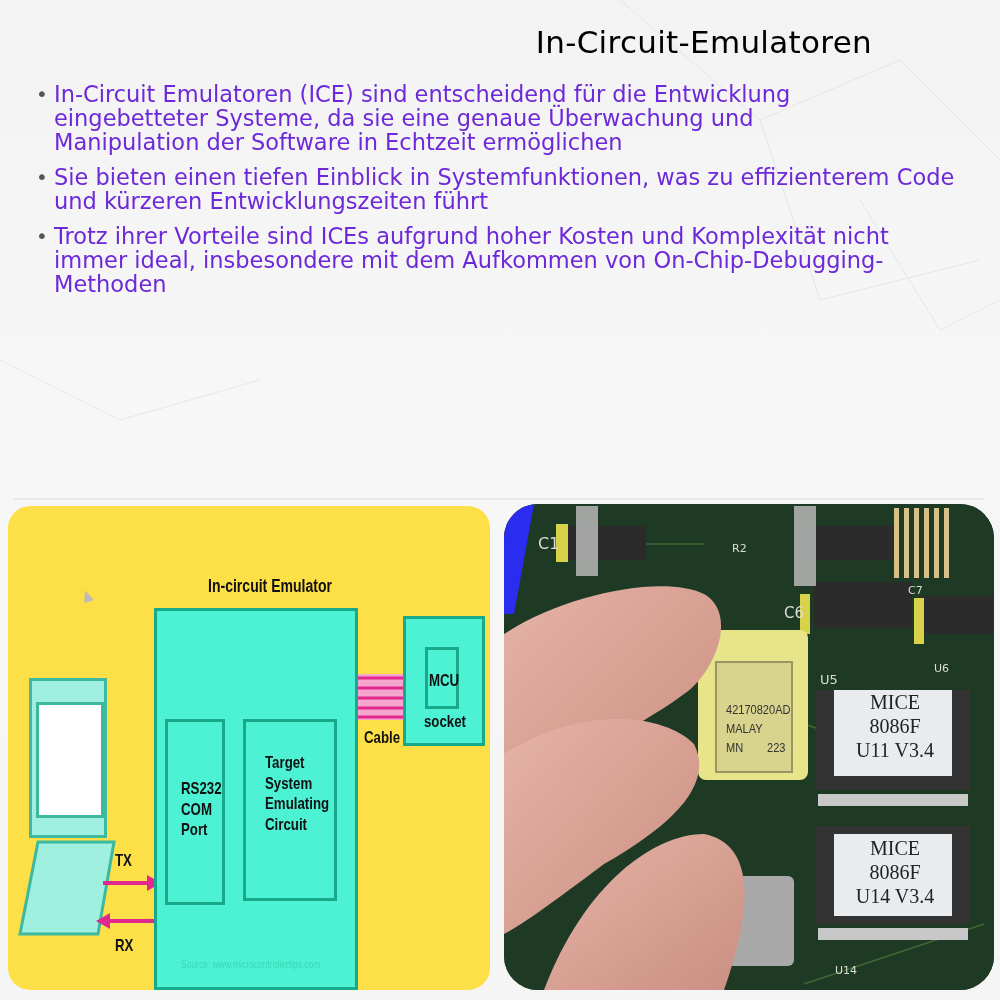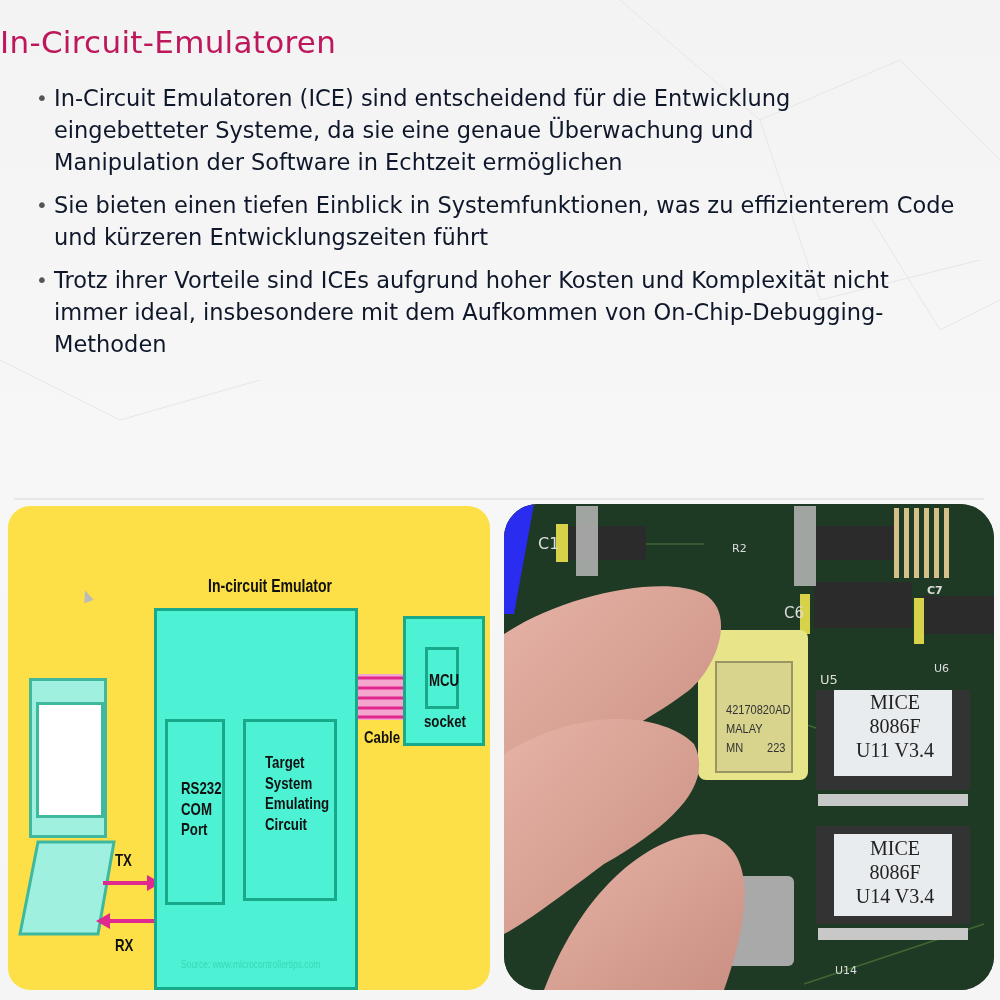--- a/index.html
+++ b/index.html
@@ -4,25 +4,25 @@
 <style>
   html, body { margin:0; padding:0; }
   body {
     width:1000px; height:1000px; overflow:hidden; position:relative;
     background: linear-gradient(180deg,#f3f3f3 0%,#f7f7f7 45%,#f5f5f5 100%);
     font-family: "DejaVu Sans", sans-serif;
     color:#555;
   }
   .bg-lines { position:absolute; inset:0; pointer-events:none; }
   .title {
-    position:absolute; top:24px; left:0; width:872px; text-align:left;
-    font-size:31px; color:#be185d; letter-spacing:0.3px;
+    position:absolute; top:24px; left:0; width:872px; text-align:right;
+    font-size:31px; color:#000000; letter-spacing:0.3px;
   }
   .bullets { position:absolute; top:82px; left:34px; width:940px; margin:0; padding:0; list-style:none; }
-  .bullets li { position:relative; padding-left:20px; font-size:22.5px; line-height:32px; color:#0f172a; margin-bottom:11px; }
+  .bullets li { position:relative; padding-left:20px; font-size:22.5px; line-height:24px; color:#6d28d9; margin-bottom:11px; }
   .bullets li::before { content:"•"; position:absolute; left:2px; top:0; font-size:20px; color:#555; }
   .divider { position:absolute; top:498px; left:14px; width:970px; height:2px; background:#e8e8e8; }
 
   .diagram-card {
     position:absolute; left:8px; top:506px; width:482px; height:484px;
     background:#fde047; border-radius:22px;
   }
   .teal { background:#4df2d4; border:3px solid #18a88a; box-sizing:border-box; }
   .teal-light { background:#9ff0df; border:3px solid #3fb8a0; box-sizing:border-box; }
   .diag-label { position:absolute; font-family:"Liberation Sans", sans-serif; font-weight:bold; color:#111; font-size:17px; transform:scaleX(0.78); transform-origin:left top; line-height:1.22; }
@@ -179,17 +179,17 @@
     <div>U11 V3.4</div>
   </div>
   <div style="position:absolute; left:336px; top:332px; width:110px; text-align:center; font-family:'Liberation Serif',serif; font-size:20px; color:#222; line-height:24px;">
     <div>MICE</div>
     <div>8086F</div>
     <div>U14 V3.4</div>
   </div>
   <div style="position:absolute; left:34px; top:30px; color:#ddd; font-size:16px;">C1</div>
   <div style="position:absolute; left:228px; top:38px; color:#ddd; font-size:11px;">R2</div>
   <div style="position:absolute; left:280px; top:100px; color:#ddd; font-size:15px;">C6</div>
-  <div style="position:absolute; left:423px; top:80px; color:#ddd; font-size:11px;font-weight:bold;">C7</div>
+  <div style="position:absolute; left:404px; top:80px; color:#ddd; font-size:11px;">C7</div>
   <div style="position:absolute; left:316px; top:168px; color:#ddd; font-size:13px;">U5</div>
   <div style="position:absolute; left:430px; top:158px; color:#ddd; font-size:11px;">U6</div>
   <div style="position:absolute; left:331px; top:460px; color:#ddd; font-size:11px;">U14</div>
 </div>
 
 </body></html>

